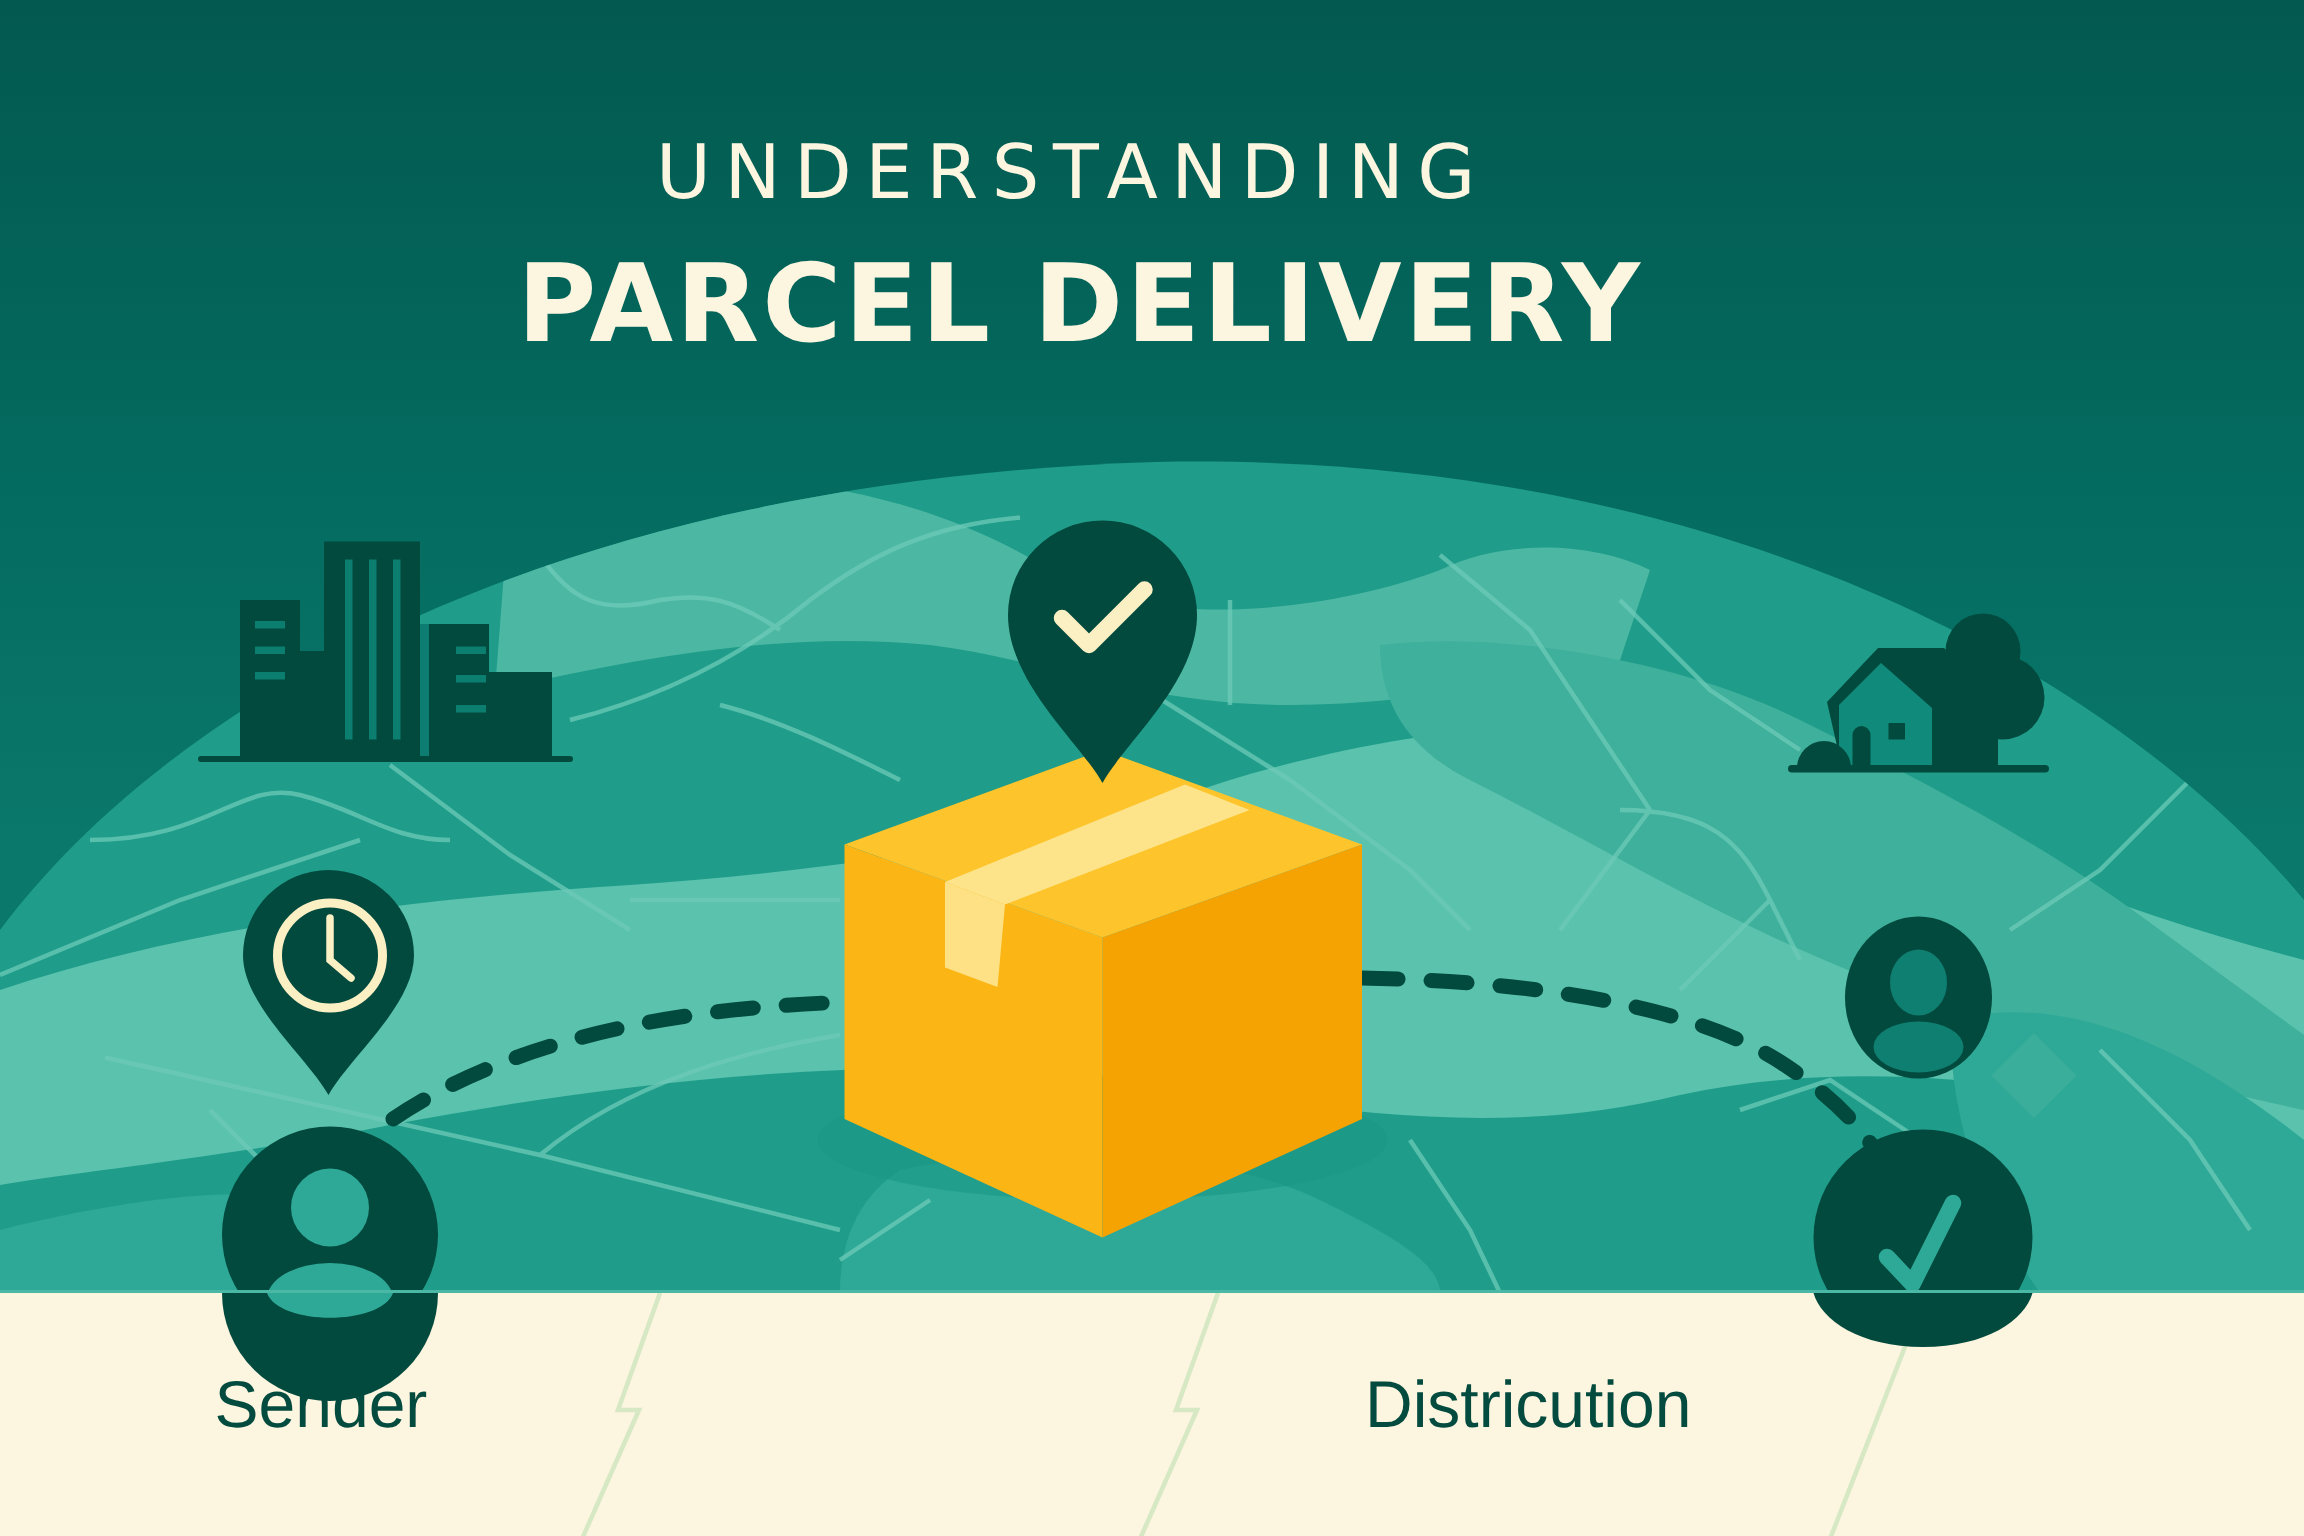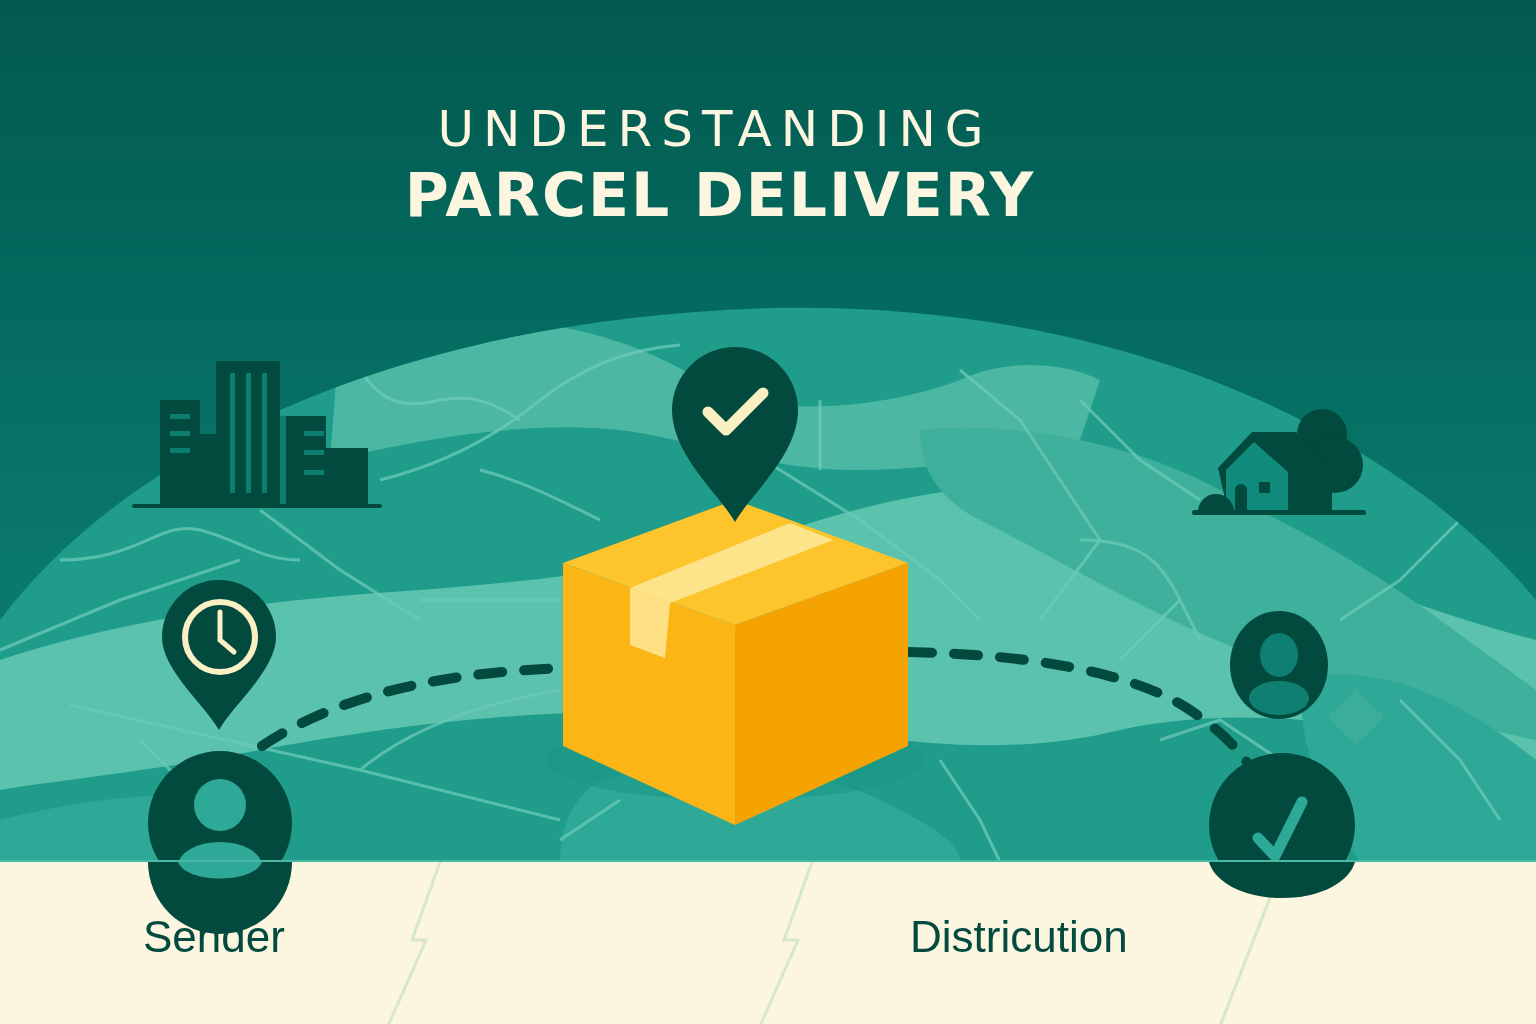--- a/index.html
+++ b/index.html
@@ -10,27 +10,26 @@
       font-family: "DejaVu Sans", "Liberation Sans", sans-serif;
     }
     .scene { position: absolute; inset: 0; }
     .title-top {
       position: absolute; top: 86px; left: 0; width: 1430px;
       text-align: center;
       color: #fcf5e0;
       font-size: 50px; font-weight: 500;
       letter-spacing: 9px;
       font-family: "DejaVu Sans", sans-serif;
-      margin-top: 14px;
     }
     .title-main {
       position: absolute; top: 160px; left: 0; width: 1440px;
       text-align: center;
       color: #fcf5e0;
-      font-size: 60px; font-weight: 700;
+      font-size: 72px; font-weight: 700;
       letter-spacing: 2px;
       font-family: "DejaVu Sans", sans-serif;
     }
     .bottom-band {
       position: absolute; left: 0; top: 860px; width: 1536px; height: 164px;
       background: #fcf5df;
       border-top: 2px solid #4bb8a6;
     }
     .step-label {
       position: absolute; top: 912px;

